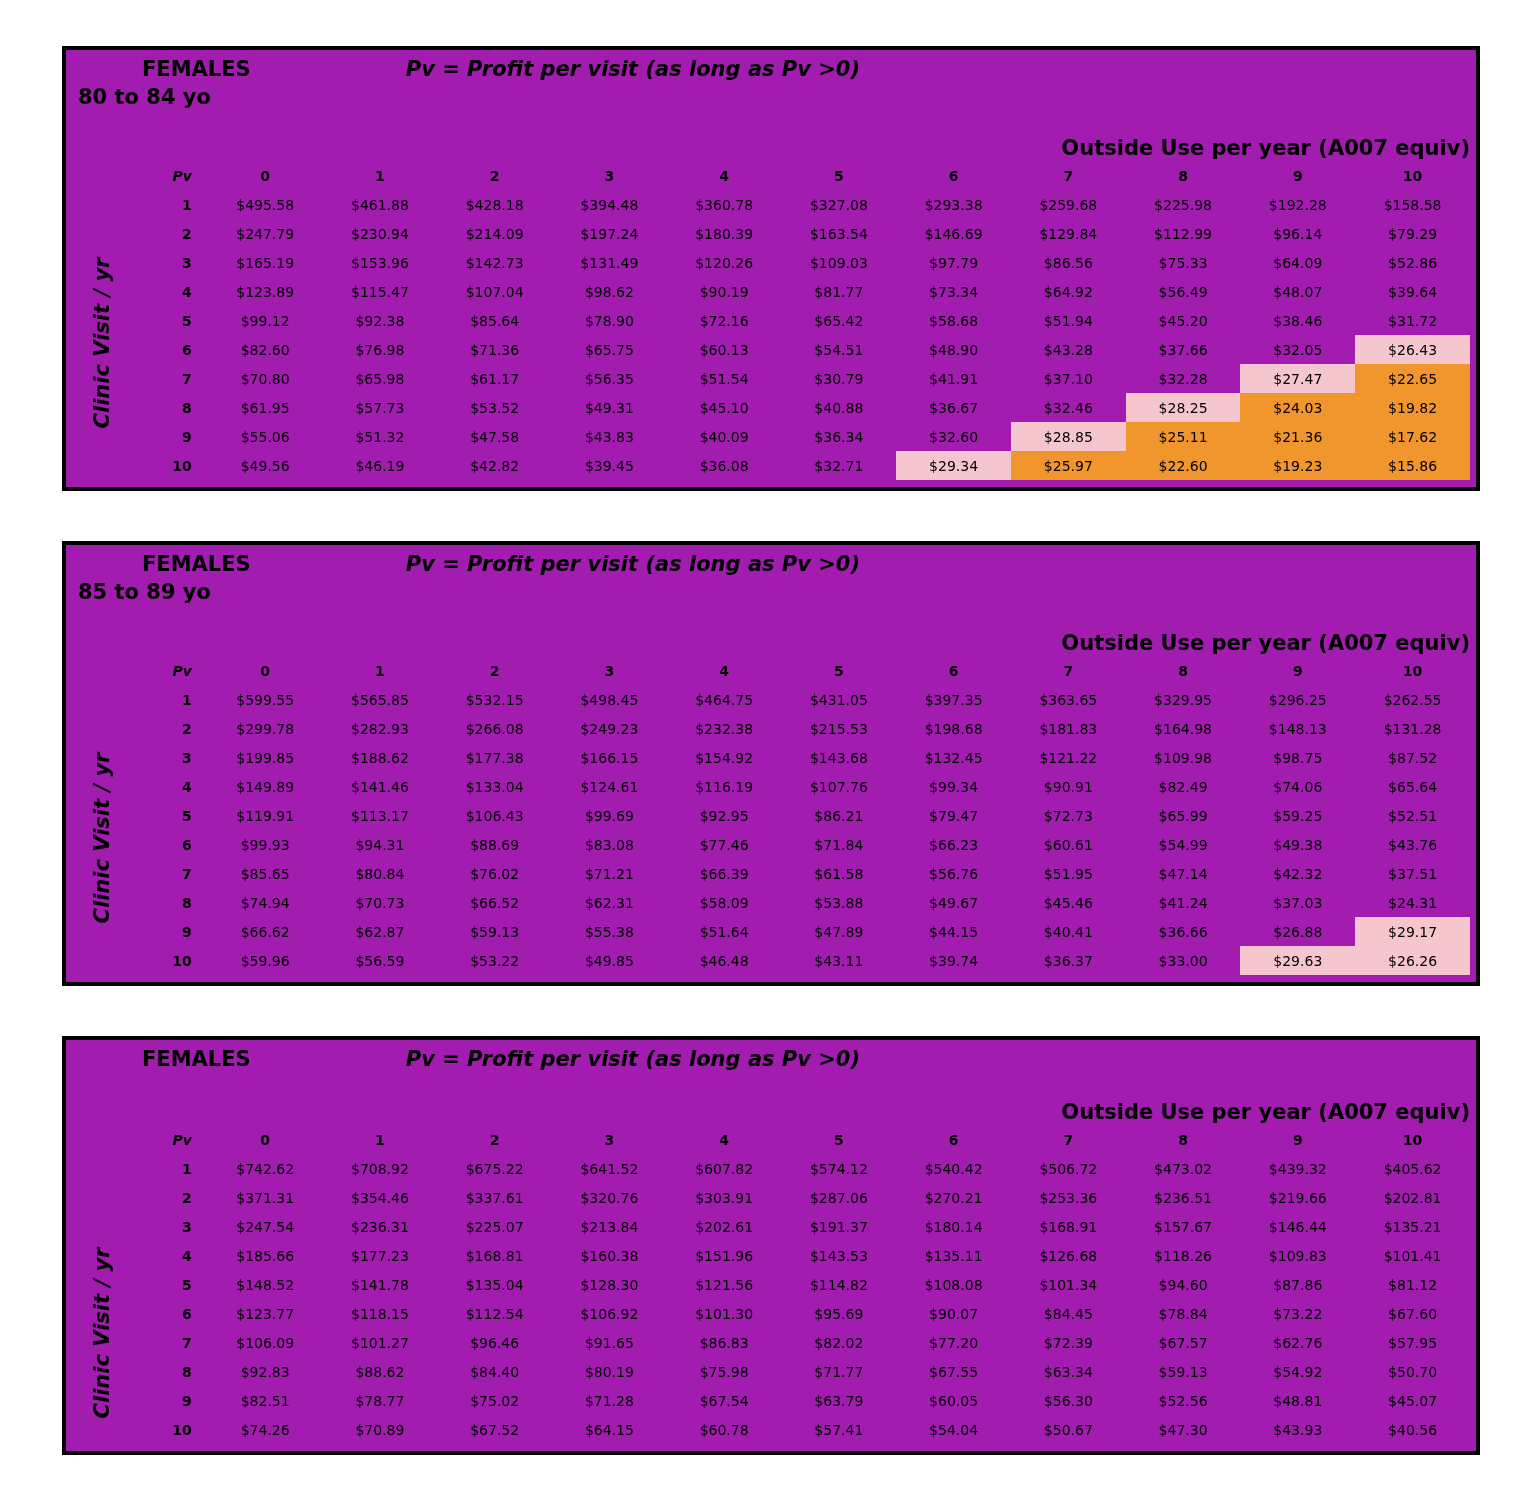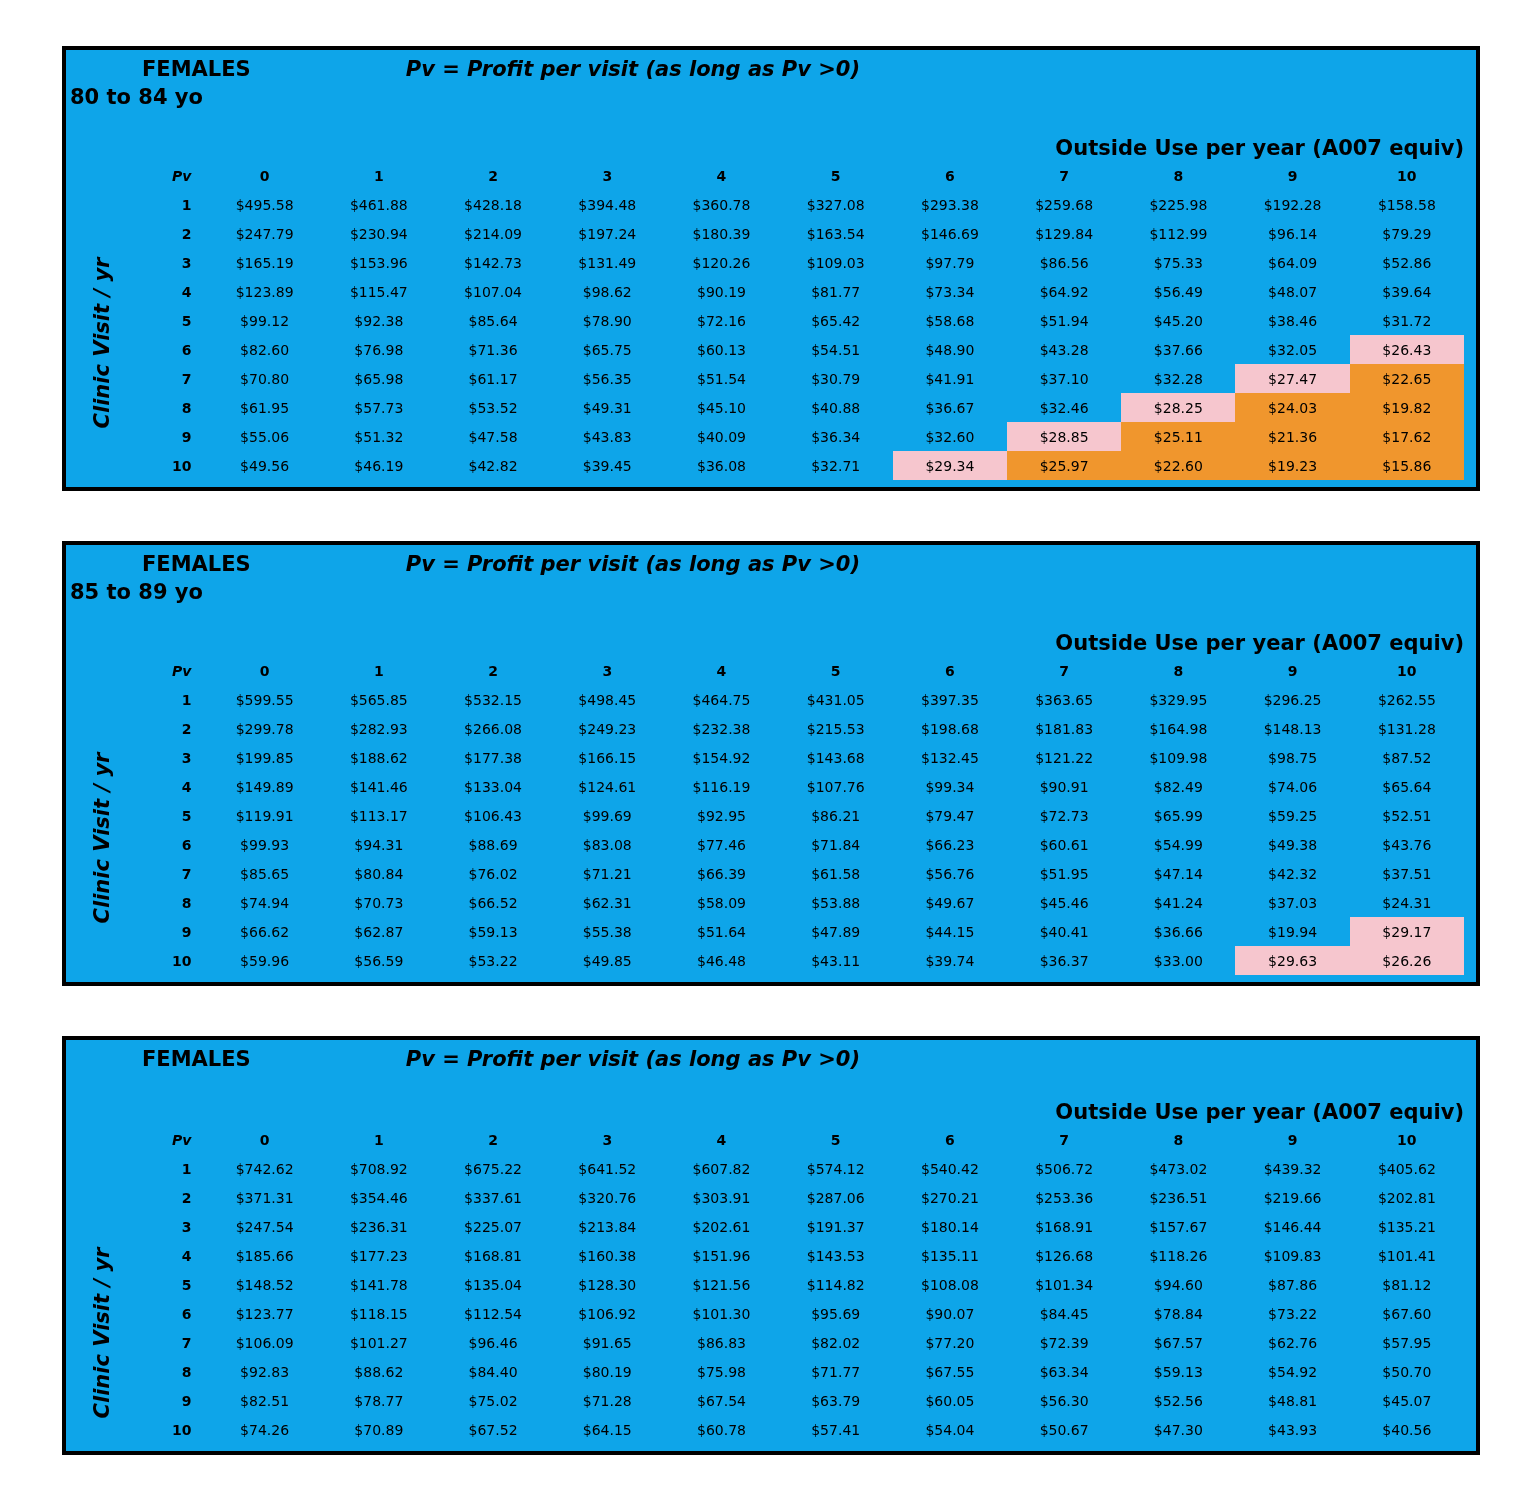--- a/index.html
+++ b/index.html
@@ -12,43 +12,43 @@
   }
   .page {
     width: 1530px;
     min-height: 1502px;
     padding: 46px 50px 20px 62px;
   }
   section.profit-table {
     position: relative;
     width: 1418px;
     border: 4px solid #000000;
-    padding: 6px 12px 7px 0;
+    padding: 6px 6px 7px 0;
     margin-bottom: 50px;
-    background: #0ea5e9;
+    background: #a21caf;
   }
   .title-row {
     line-height: 26px;
     white-space: nowrap;
   }
   .group-label {
     display: inline-block;
     margin-left: 76px;
     font-weight: bold;
     font-size: 21px;
   }
   .formula-note {
     display: inline-block;
     margin-left: 150px;
     font-weight: bold;
     font-style: italic;
     font-size: 21px;
   }
   .age-label {
-    margin-left: 4px;
+    margin-left: 12px;
     font-weight: bold;
     font-size: 21px;
     line-height: 26px;
   }
   .col-axis-title {
     margin-top: 24px;
     margin-left: 150px;
     width: calc(100% - 150px);
     text-align: right;
     font-weight: bold;
@@ -459,21 +459,21 @@
             <th class="row-h">9</th>
             <td>$66.62</td>
             <td>$62.87</td>
             <td>$59.13</td>
             <td>$55.38</td>
             <td>$51.64</td>
             <td>$47.89</td>
             <td>$44.15</td>
             <td>$40.41</td>
             <td>$36.66</td>
-            <td>$19.94</td>
+            <td>$26.88</td>
             <td class="hl-pink">$29.17</td>
           </tr>
           <tr>
             <th class="row-h">10</th>
             <td>$59.96</td>
             <td>$56.59</td>
             <td>$53.22</td>
             <td>$49.85</td>
             <td>$46.48</td>
             <td>$43.11</td>

